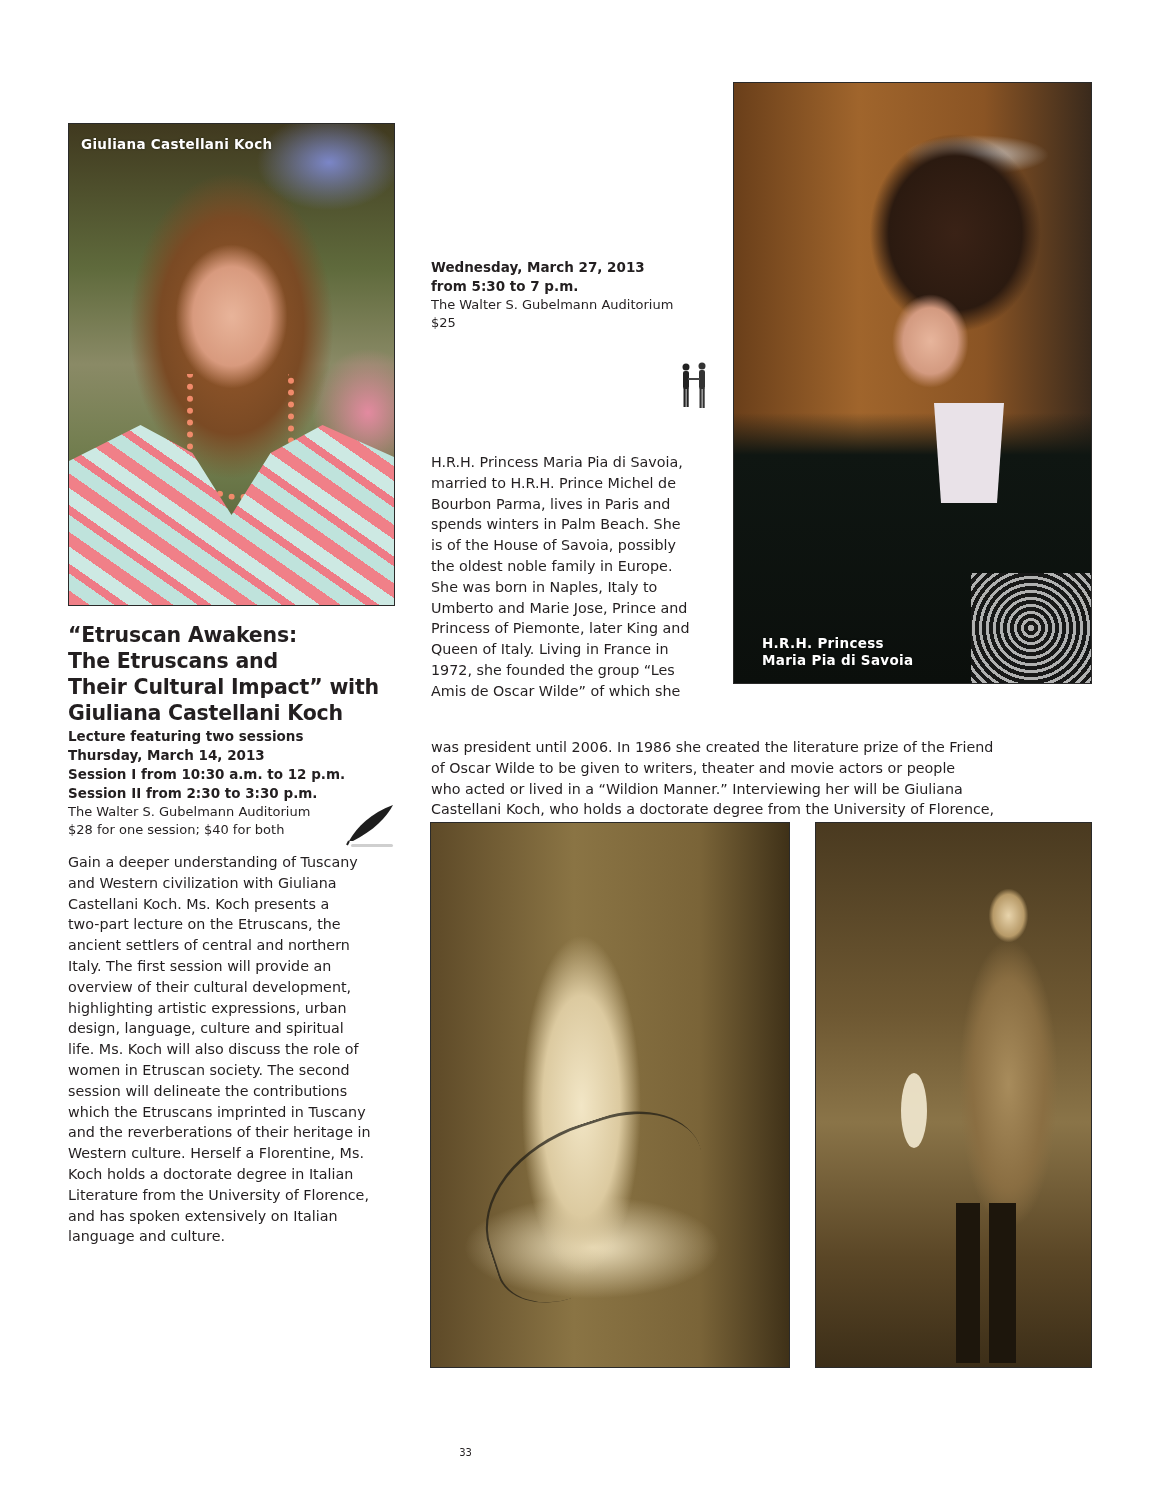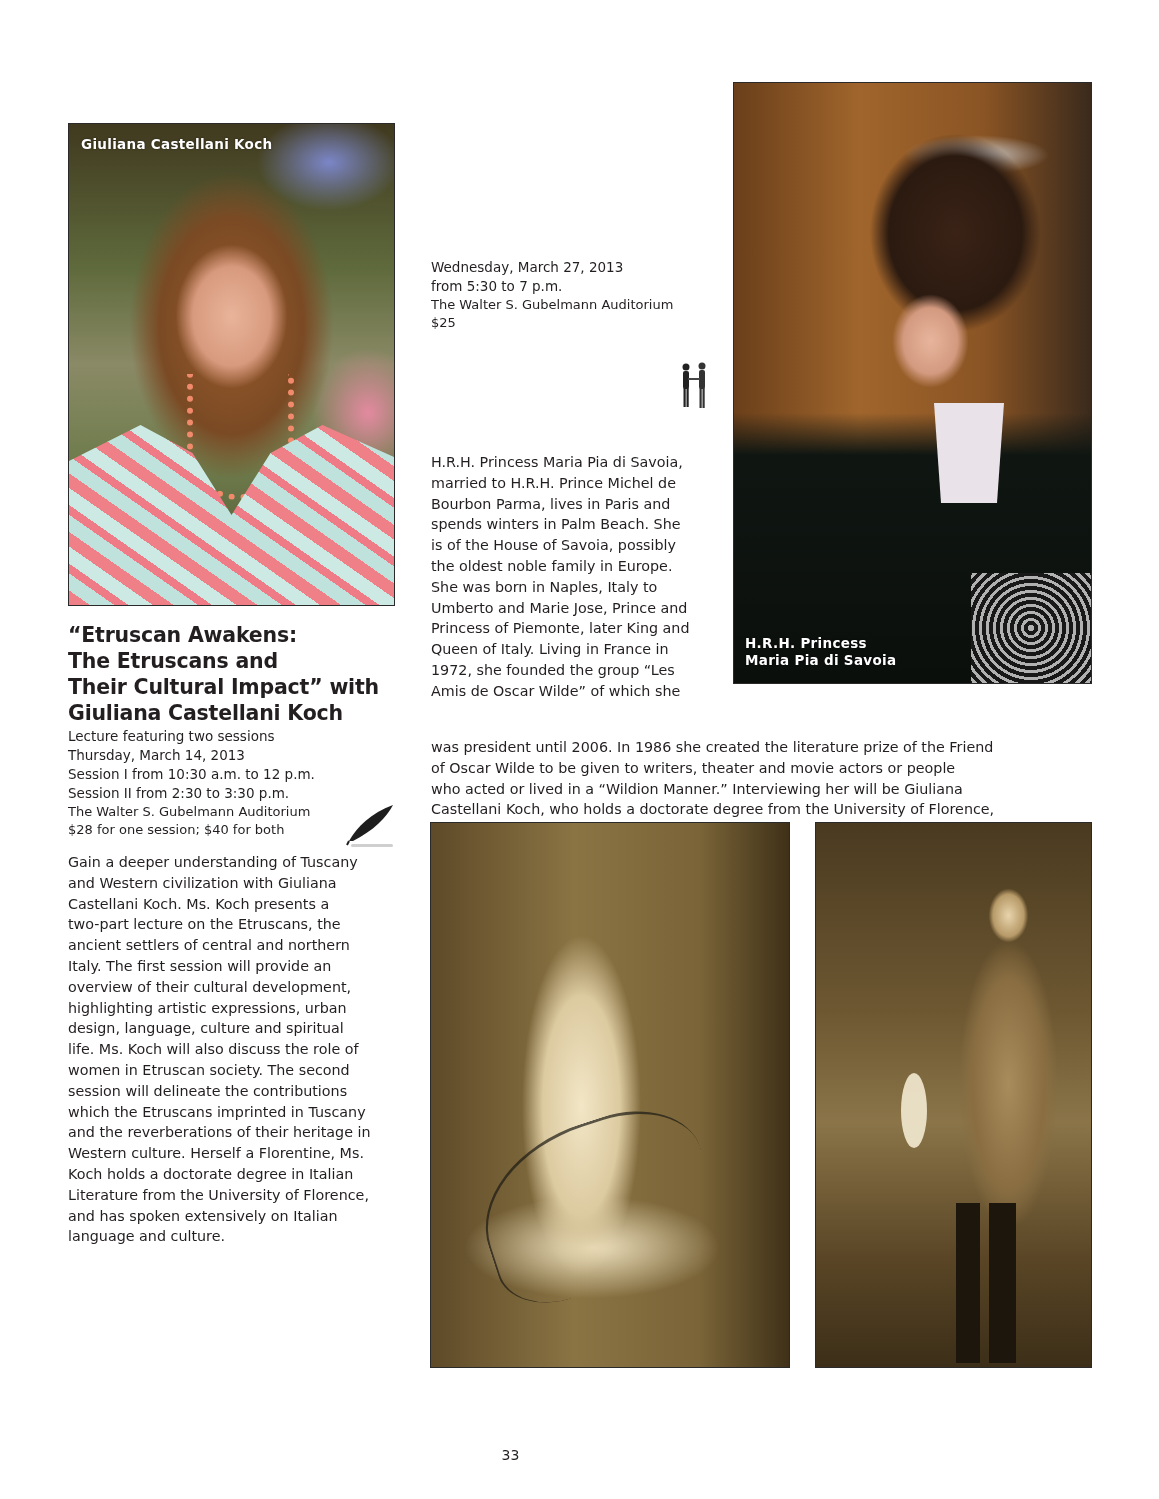--- a/index.html
+++ b/index.html
@@ -83,48 +83,48 @@
       position: absolute; left: 85px; top: 250px; width: 26px; height: 75px;
       border-radius: 50%; background: #f3ead2; opacity: 0.9;
     }
 
     
     .headline {
       font-family: "DejaVu Sans", sans-serif; font-weight: bold;
       font-size: 20.5px; line-height: 26px; color: #231f20; margin: 0;
       letter-spacing: -0.2px;
     }
-    .meta-bold { font-weight: normal; font-size: 13.5px; line-height: 19px; color: #231f20; }
+    .meta-bold { font-weight: bold; font-size: 13.5px; line-height: 19px; color: #231f20; }
     .meta { font-size: 13px; line-height: 18px; color: #231f20; }
     .body-text { font-family: "DejaVu Sans", sans-serif; font-size: 14.3px; line-height: 20.8px; color: #231f20; margin: 0; }
     .line { display: block; white-space: nowrap; }
 
     #koch-block { left: 68px; top: 622px; width: 330px; }
     #koch-body { left: 68px; top: 852px; width: 330px; }
     #princess-block { left: 431px; top: 258px; width: 300px; }
     #princess-body { left: 431px; top: 452px; width: 300px; }
     #princess-body-wide { left: 431px; top: 701px; width: 640px; margin-top: 36px; }
 
     #quill-icon { left: 343px; top: 801px; width: 54px; height: 48px; }
     #couple-icon { left: 678px; top: 362px; width: 32px; height: 46px; }
-    #page-number { left: 0; width: 931px; top: 1447px; text-align: center; font-size: 14px; color: #231f20; margin-left: 45px; }
+    #page-number { left: 0; width: 931px; top: 1447px; text-align: center; font-size: 10px; color: #231f20; }
   </style>
 </head>
 <body>
 
 <div id="photo-koch" class="photo">
   <div class="necklace"></div>
   <div class="dress"></div>
   <span class="caption" style="left:12px; top:12px;">Giuliana Castellani Koch</span>
 </div>
 
 <div id="photo-princess" class="photo">
   <div class="chest"></div>
   <div class="fur"></div>
-  <div class="caption" style="left:11px; top:552px;">
+  <div class="caption" style="left:28px; top:552px;">
     <span class="line">H.R.H. Princess</span>
     <span class="line">Maria Pia di Savoia</span>
   </div>
 </div>
 
 <div id="koch-block" class="abs">
   <h2 class="headline">
     <span class="line">“Etruscan Awakens:</span>
     <span class="line">The Etruscans and</span>
     <span class="line">Their Cultural Impact” with</span>

